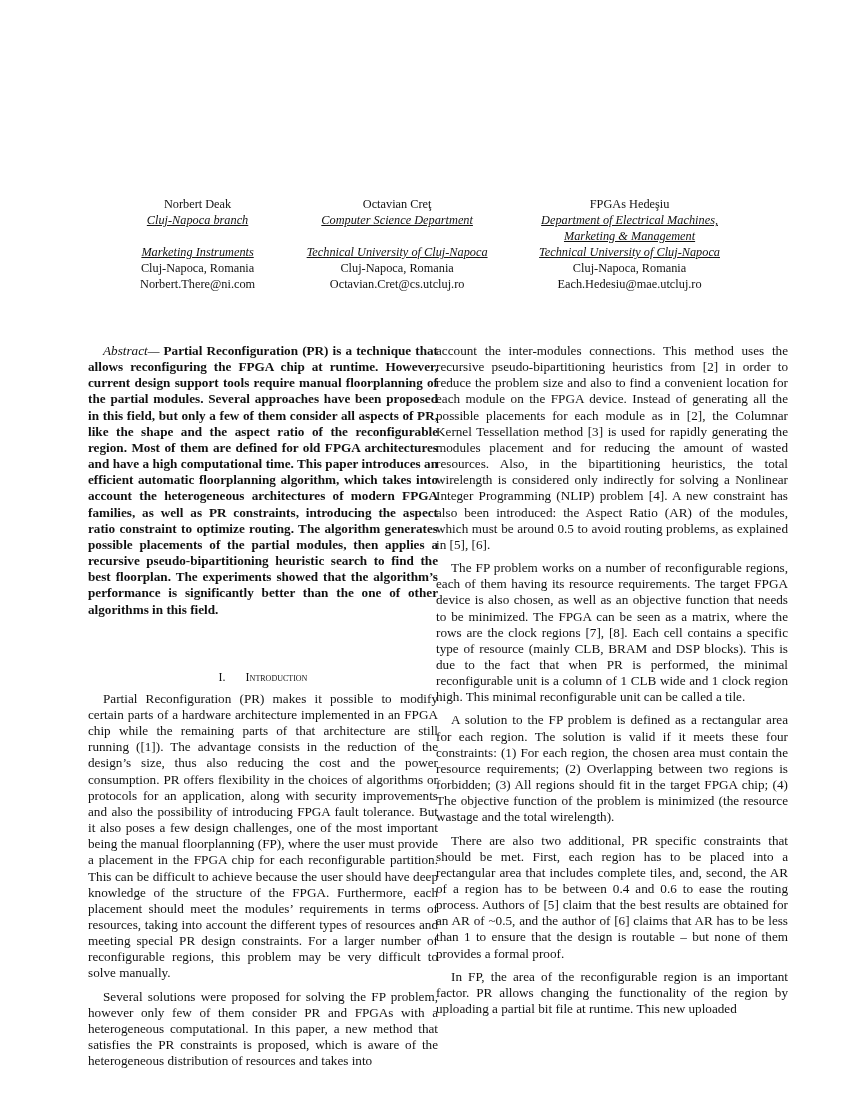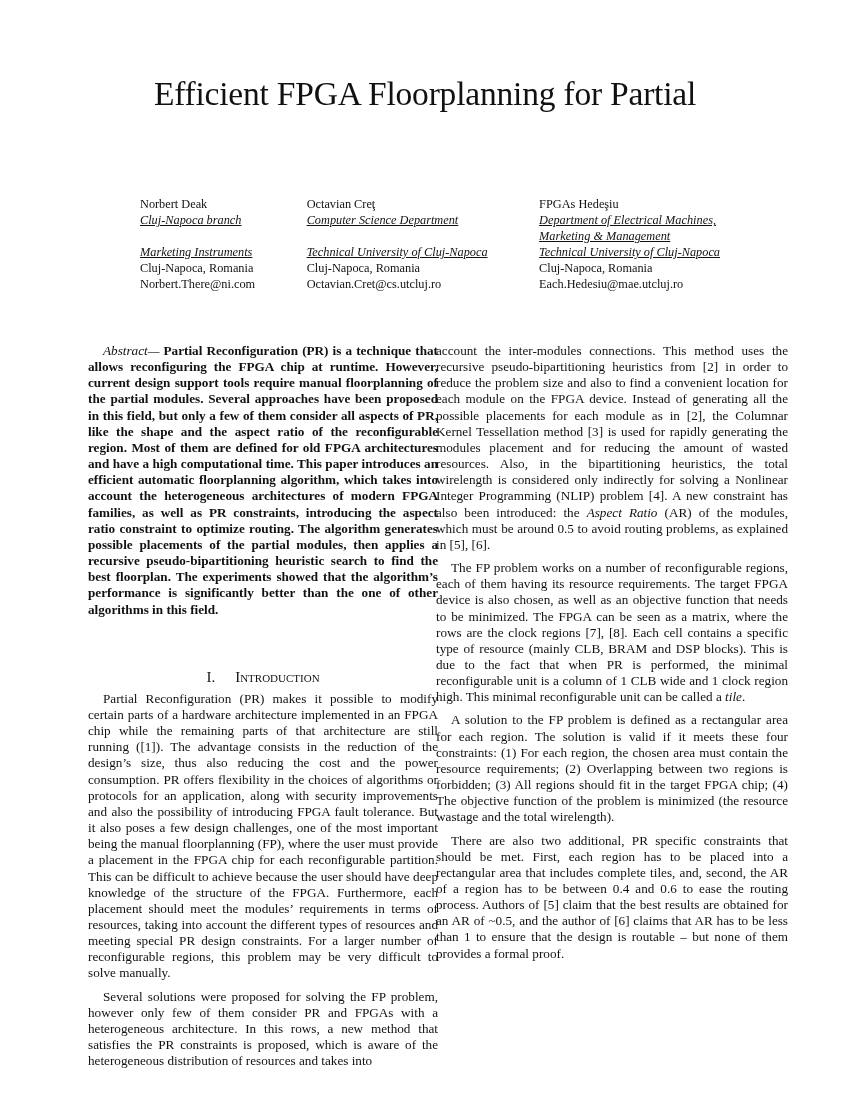--- a/index.html
+++ b/index.html
@@ -9,45 +9,44 @@
   }
   .title {
     position: absolute; left: 0; right: 0; top: 74px;
     text-align: center; font-size: 33.5px; line-height: 40px; letter-spacing: -0.2px;
   }
   .authors {
     position: absolute; top: 196px; left: 140px; width: 580px;
     display: flex; justify-content: space-between;
     font-size: 12.3px; line-height: 16px; text-align: center;
   }
-  .author { display: flex; flex-direction: column; align-items: flex-start; }
+  .author { display: flex; flex-direction: column; align-items: center; }
   .author .it { font-style: italic; text-decoration: underline; }
   .author .gap { height: 16px; }
   .col {
     position: absolute; top: 343px; width: 350px;
     font-size: 13.2px; line-height: 16.15px; text-align: justify;
   }
   .col.left { left: 78px; margin-left: 10px; }
   .col.right { left: 436px; width: 352px; }
   .col p { margin: 0 0 7px 0; text-indent: 15px; }
   .col p.noind { text-indent: 0; }
   .abstract { font-weight: bold; text-indent: 15px; margin: 0; }
   .abstract .lbl { font-style: italic; font-weight: normal; }
   .section-head {
-    text-align: center; margin: 51px 0 6px 0; font-size: 15px; text-indent: 0;
+    text-align: center; margin: 51px 0 6px 0; font-size: 12px; text-indent: 0;
   }
   .section-head .num { margin-right: 20px; }
   .smallcaps { font-variant: small-caps; }
-  .em { font-style: italic; }
+  .em { }
 </style>
 </head>
 <body>
 
 <div class="title">
-  <div>Efficient FPGA Floorplanning for Partial</div>
 </div>
 
 <div class="authors">
   <div class="author">
     <span>Norbert Deak</span>
     <span class="it">Cluj-Napoca branch</span>
     <span class="gap"></span>
     <span class="it">Marketing Instruments</span>
     <span>Cluj-Napoca, Romania</span>
     <span>Norbert.There@ni.com</span>
@@ -71,21 +70,22 @@
 </div>
 
 <div class="col left">
   <p class="abstract"><span class="lbl">Abstract—</span><span> Partial Reconfiguration (PR) is a technique that allows reconfiguring the FPGA chip at runtime. However, current design support tools require manual floorplanning of the partial modules. Several approaches have been proposed in this field, but only a few of them consider all aspects of PR, like the shape and the aspect ratio of the reconfigurable region. Most of them are defined for old FPGA architectures and have a high computational time. This paper introduces an efficient automatic floorplanning algorithm, which takes into account the heterogeneous architectures of modern FPGA families, as well as PR constraints, introducing the aspect ratio constraint to optimize routing. The algorithm generates possible placements of the partial modules, then applies a recursive pseudo-bipartitioning heuristic search to find the best floorplan. The experiments showed that the algorithm’s performance is significantly better than the one of other algorithms in this field.</span></p>
 
   <div class="section-head">
     <span class="num">I.</span><span class="smallcaps">Introduction</span>
   </div>
 
   <p>Partial Reconfiguration (PR) makes it possible to modify certain parts of a hardware architecture implemented in an FPGA chip while the remaining parts of that architecture are still running ([1]). The advantage consists in the reduction of the design’s size, thus also reducing the cost and the power consumption. PR offers flexibility in the choices of algorithms or protocols for an application, along with security improvements and also the possibility of introducing FPGA fault tolerance. But it also poses a few design challenges, one of the most important being the manual floorplanning (FP), where the user must provide a placement in the FPGA chip for each reconfigurable partition. This can be difficult to achieve because the user should have deep knowledge of the structure of the FPGA. Furthermore, each placement should meet the modules’ requirements in terms of resources, taking into account the different types of resources and meeting special PR design constraints. For a larger number of reconfigurable regions, this problem may be very difficult to solve manually.</p>
-  <p>Several solutions were proposed for solving the FP problem, however only few of them consider PR and FPGAs with a heterogeneous architecture. In this rows, a new method that satisfies the PR constraints is proposed, which is aware of the heterogeneous distribution of resources and takes into</p>
+  <p>Several solutions were proposed for solving the FP problem, however only few of them consider PR and FPGAs with a heterogeneous computational. In this paper, a new method that satisfies the PR constraints is proposed, which is aware of the heterogeneous distribution of resources and takes into</p>
 </div>
 
 <div class="col right">
   <p class="noind"><span>account the inter-modules connections. This method uses the recursive pseudo-bipartitioning heuristics from [2] in order to reduce the problem size and also to find a convenient location for each module on the FPGA device. Instead of generating all the possible placements for each module as in [2], the Columnar Kernel Tessellation method [3] is used for rapidly generating the modules placement and for reducing the amount of wasted resources. Also, in the bipartitioning heuristics, the total wirelength is considered only indirectly for solving a Nonlinear Integer Programming (NLIP) problem [4]. A new constraint has also been introduced: the </span><span class="em">Aspect Ratio</span><span> (AR) of the modules, which must be around 0.5 to avoid routing problems, as explained in [5], [6].</span></p>
   <p><span>The FP problem works on a number of reconfigurable regions, each of them having its resource requirements. The target FPGA device is also chosen, as well as an objective function that needs to be minimized. The FPGA can be seen as a matrix, where the rows are the clock regions [7], [8]. Each cell contains a specific type of resource (mainly CLB, BRAM and DSP blocks). This is due to the fact that when PR is performed, the minimal reconfigurable unit is a column of 1 CLB wide and 1 clock region high. This minimal reconfigurable unit can be called a </span><span class="em">tile</span><span>.</span></p>
   <p>A solution to the FP problem is defined as a rectangular area for each region. The solution is valid if it meets these four constraints: (1) For each region, the chosen area must contain the resource requirements; (2) Overlapping between two regions is forbidden; (3) All regions should fit in the target FPGA chip; (4) The objective function of the problem is minimized (the resource wastage and the total wirelength).</p>
   <p>There are also two additional, PR specific constraints that should be met. First, each region has to be placed into a rectangular area that includes complete tiles, and, second, the AR of a region has to be between 0.4 and 0.6 to ease the routing process. Authors of [5] claim that the best results are obtained for an AR of ~0.5, and the author of [6] claims that AR has to be less than 1 to ensure that the design is routable – but none of them provides a formal proof.</p>
+  <p>In FP, the area of the reconfigurable region is an important factor. PR allows changing the functionality of the region by uploading a partial bit file at runtime. This new uploaded</p>
 </div>
 
 </body></html>

